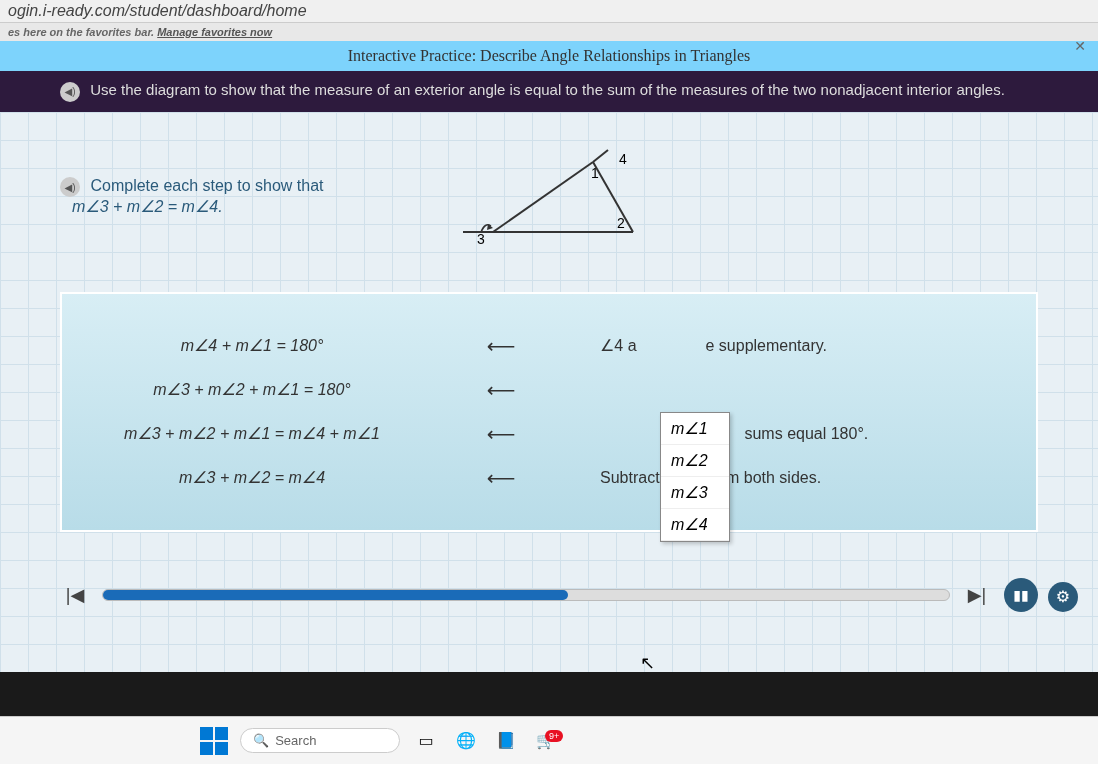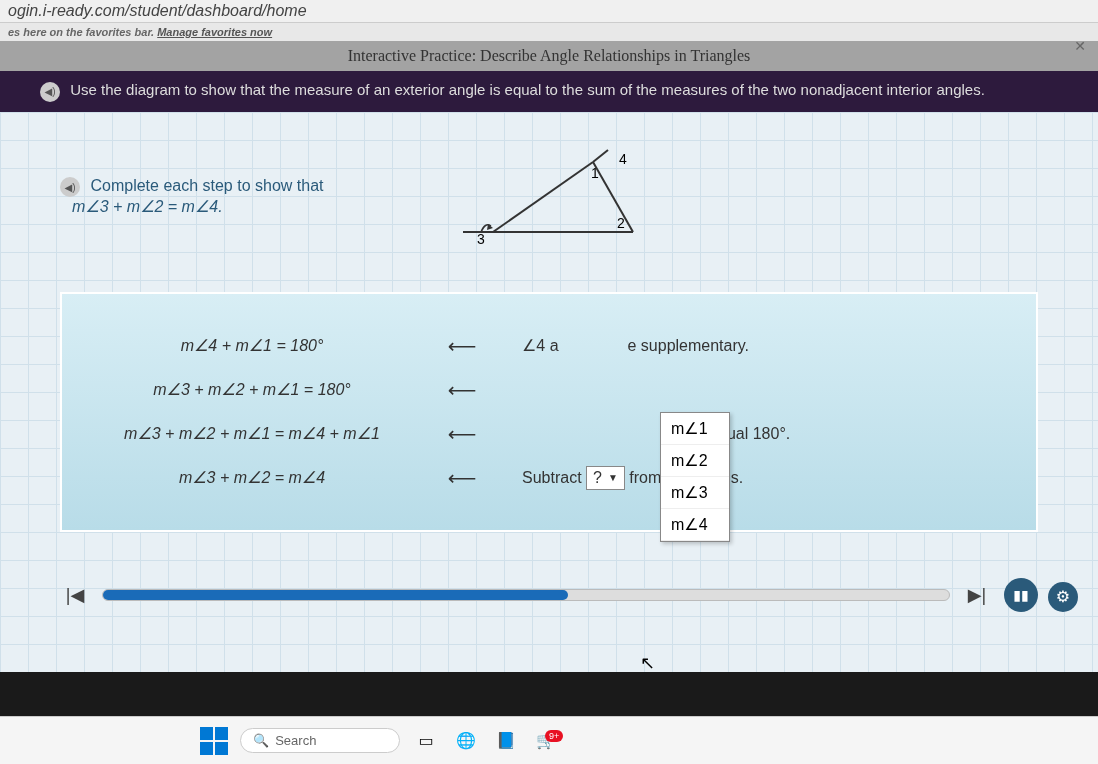--- a/index.html
+++ b/index.html
@@ -1,34 +1,34 @@
 <!DOCTYPE html>
 <html><head>
 <meta charset="utf-8">
 <style>
 * { margin: 0; padding: 0; box-sizing: border-box; font-family: Arial, sans-serif; }
 body { background: #1a1a1a; width: 1098px; height: 764px; overflow: hidden; position: relative; }
 .browser-chrome { background: #f0f0f0; padding: 2px 8px; font-size: 16px; color: #444; border-bottom: 1px solid #ccc; font-style: italic; }
 .favorites-bar { background: #e8e8e8; padding: 3px 8px; font-size: 11px; color: #666; font-style: italic; font-weight: bold; }
 .favorites-bar a { color: #555; text-decoration: underline; }
 .close-x { position: absolute; right: 12px; top: 38px; font-size: 14px; color: #666; cursor: pointer; }
-.page-title { text-align: center; font-family: Georgia, serif; color: #333; font-size: 16px; padding: 6px 0; background: #a3a3a3; }
-.instruction-bar { background: #2d1a3d; color: #ddd; padding: 10px 40px; font-size: 15px; }
+.page-title { text-align: center; font-family: Georgia, serif; color: #333; font-size: 16px; padding: 6px 0; background: #7dd3fc; }
+.instruction-bar { background: #2d1a3d; color: #ddd; padding: 10px 60px; font-size: 15px; }
 .workspace { background: #e8f0f5; background-image: linear-gradient(#d0e0ea 1px, transparent 1px), linear-gradient(90deg, #d0e0ea 1px, transparent 1px); background-size: 28px 28px; padding: 30px 60px 20px 60px; height: 560px; position: relative; }
 .step-row { display: flex; align-items: center; gap: 30px; }
 .step-text { color: #2a5a7a; font-size: 16px; }
 .speaker-icon { display: inline-flex; width: 20px; height: 20px; background: #ccc; border-radius: 50%; align-items: center; justify-content: center; margin-right: 6px; font-size: 10px; color: #555; }
 .triangle-svg { margin-left: 80px; }
 .proof-box { margin-top: 40px; background: linear-gradient(#d8eef5, #b8dce8); border: 2px solid #fff; padding: 30px 40px; position: relative; }
-.proof-row { display: flex; align-items: center; height: 44px; font-size: 16px; color: #333; }
+.proof-row { display: flex; align-items: center; height: 44px; font-size: 16px; color: #333; gap: 39px; }
 .proof-left { width: 300px; text-align: center; font-style: italic; }
 .proof-arrow { width: 120px; text-align: center; font-size: 20px; }
 .proof-right { flex: 1; }
 .dropdown-menu { position: absolute; background: #fff; border: 1px solid #888; box-shadow: 2px 2px 4px rgba(0,0,0,0.2); left: 660px; top: 300px; width: 70px; z-index: 10; }
-.dropdown-menu div { padding: 6px 10px; font-size: 16px; border-bottom: 1px solid #eee; cursor: pointer; }
+.dropdown-menu div { padding: 6px 10px; font-style: italic; font-size: 16px; border-bottom: 1px solid #eee; cursor: pointer; }
 .dropdown-current { background: #fff; border: 1px solid #888; display: inline-flex; align-items: center; padding: 2px 6px; gap: 6px; }
 .caret { font-size: 10px; }
 .cursor-icon { position: absolute; left: 640px; top: 540px; font-size: 18px; }
 .player-bar { position: absolute; bottom: 60px; left: 60px; right: 60px; display: flex; align-items: center; gap: 12px; }
 .player-btn { width: 30px; height: 30px; display: flex; align-items: center; justify-content: center; color: #444; font-size: 18px; cursor: pointer; }
 .progress-track { flex: 1; height: 12px; background: #ddd; border-radius: 6px; border: 1px solid #bbb; position: relative; }
 .progress-fill { height: 100%; width: 55%; background: #1a6bb8; border-radius: 6px; }
 .pause-btn { width: 34px; height: 34px; border-radius: 50%; background: #2a5a7a; color: #fff; display: flex; align-items: center; justify-content: center; font-size: 14px; cursor: pointer; }
 .gear-btn { position: absolute; right: 20px; bottom: 60px; width: 30px; height: 30px; border-radius: 50%; background: #2a5a7a; color: #fff; display: flex; align-items: center; justify-content: center; cursor: pointer; }
 .taskbar { position: absolute; bottom: 0; left: 0; right: 0; height: 48px; background: #f5f5f5; border-top: 1px solid #ccc; display: flex; align-items: center; padding: 0 200px; gap: 12px; }

